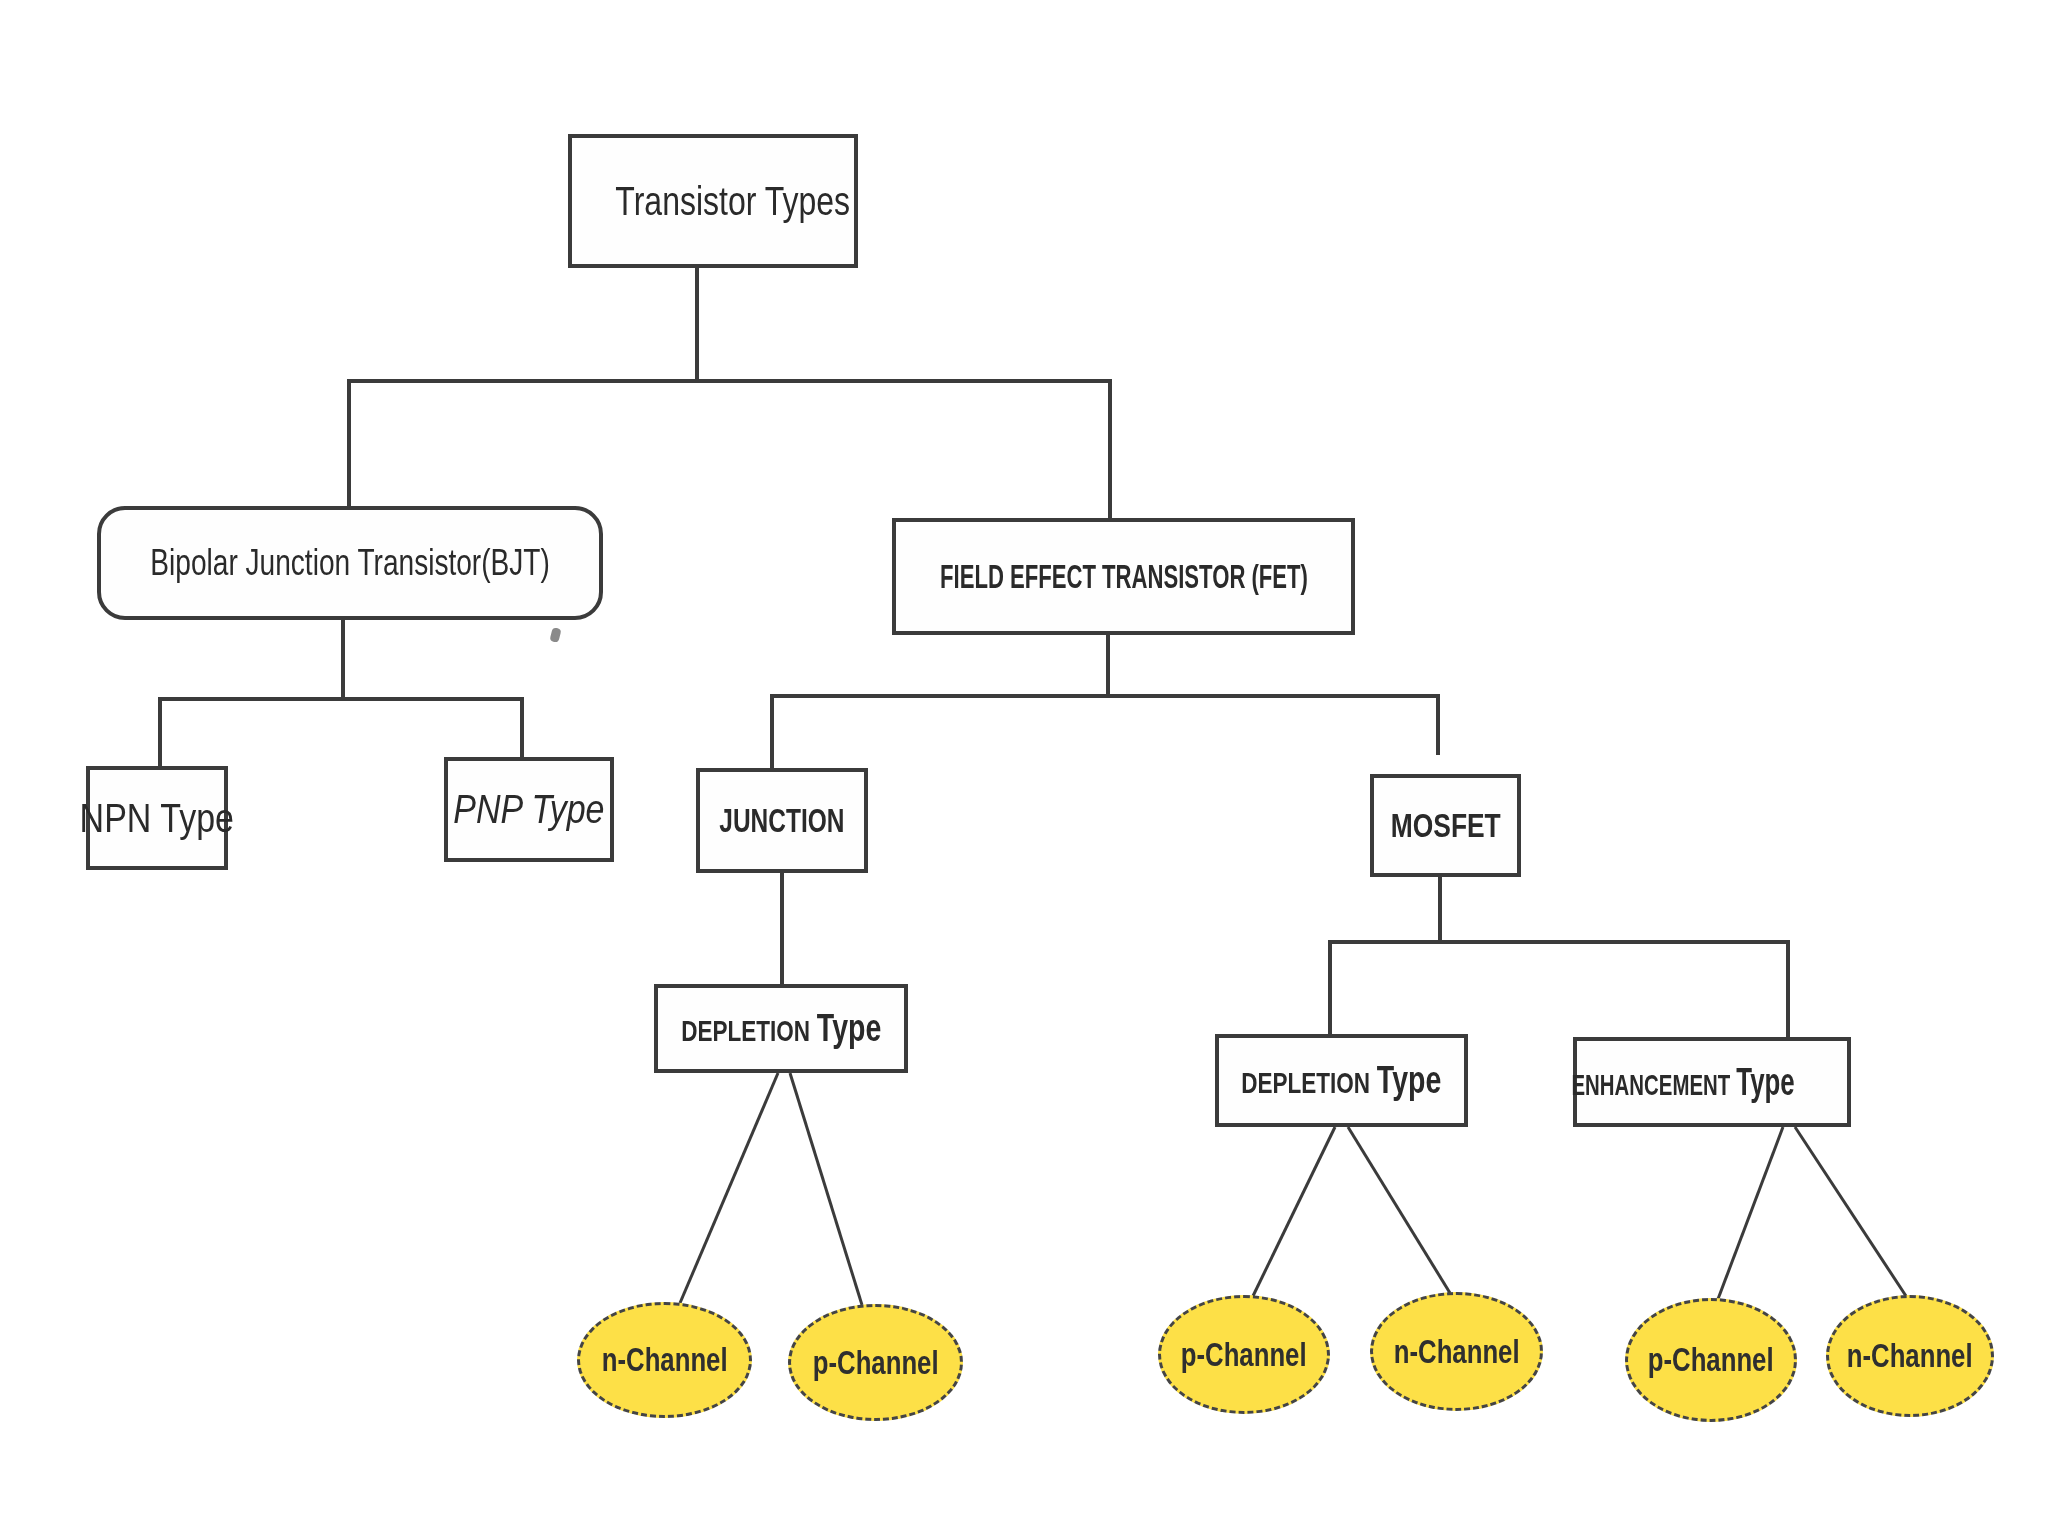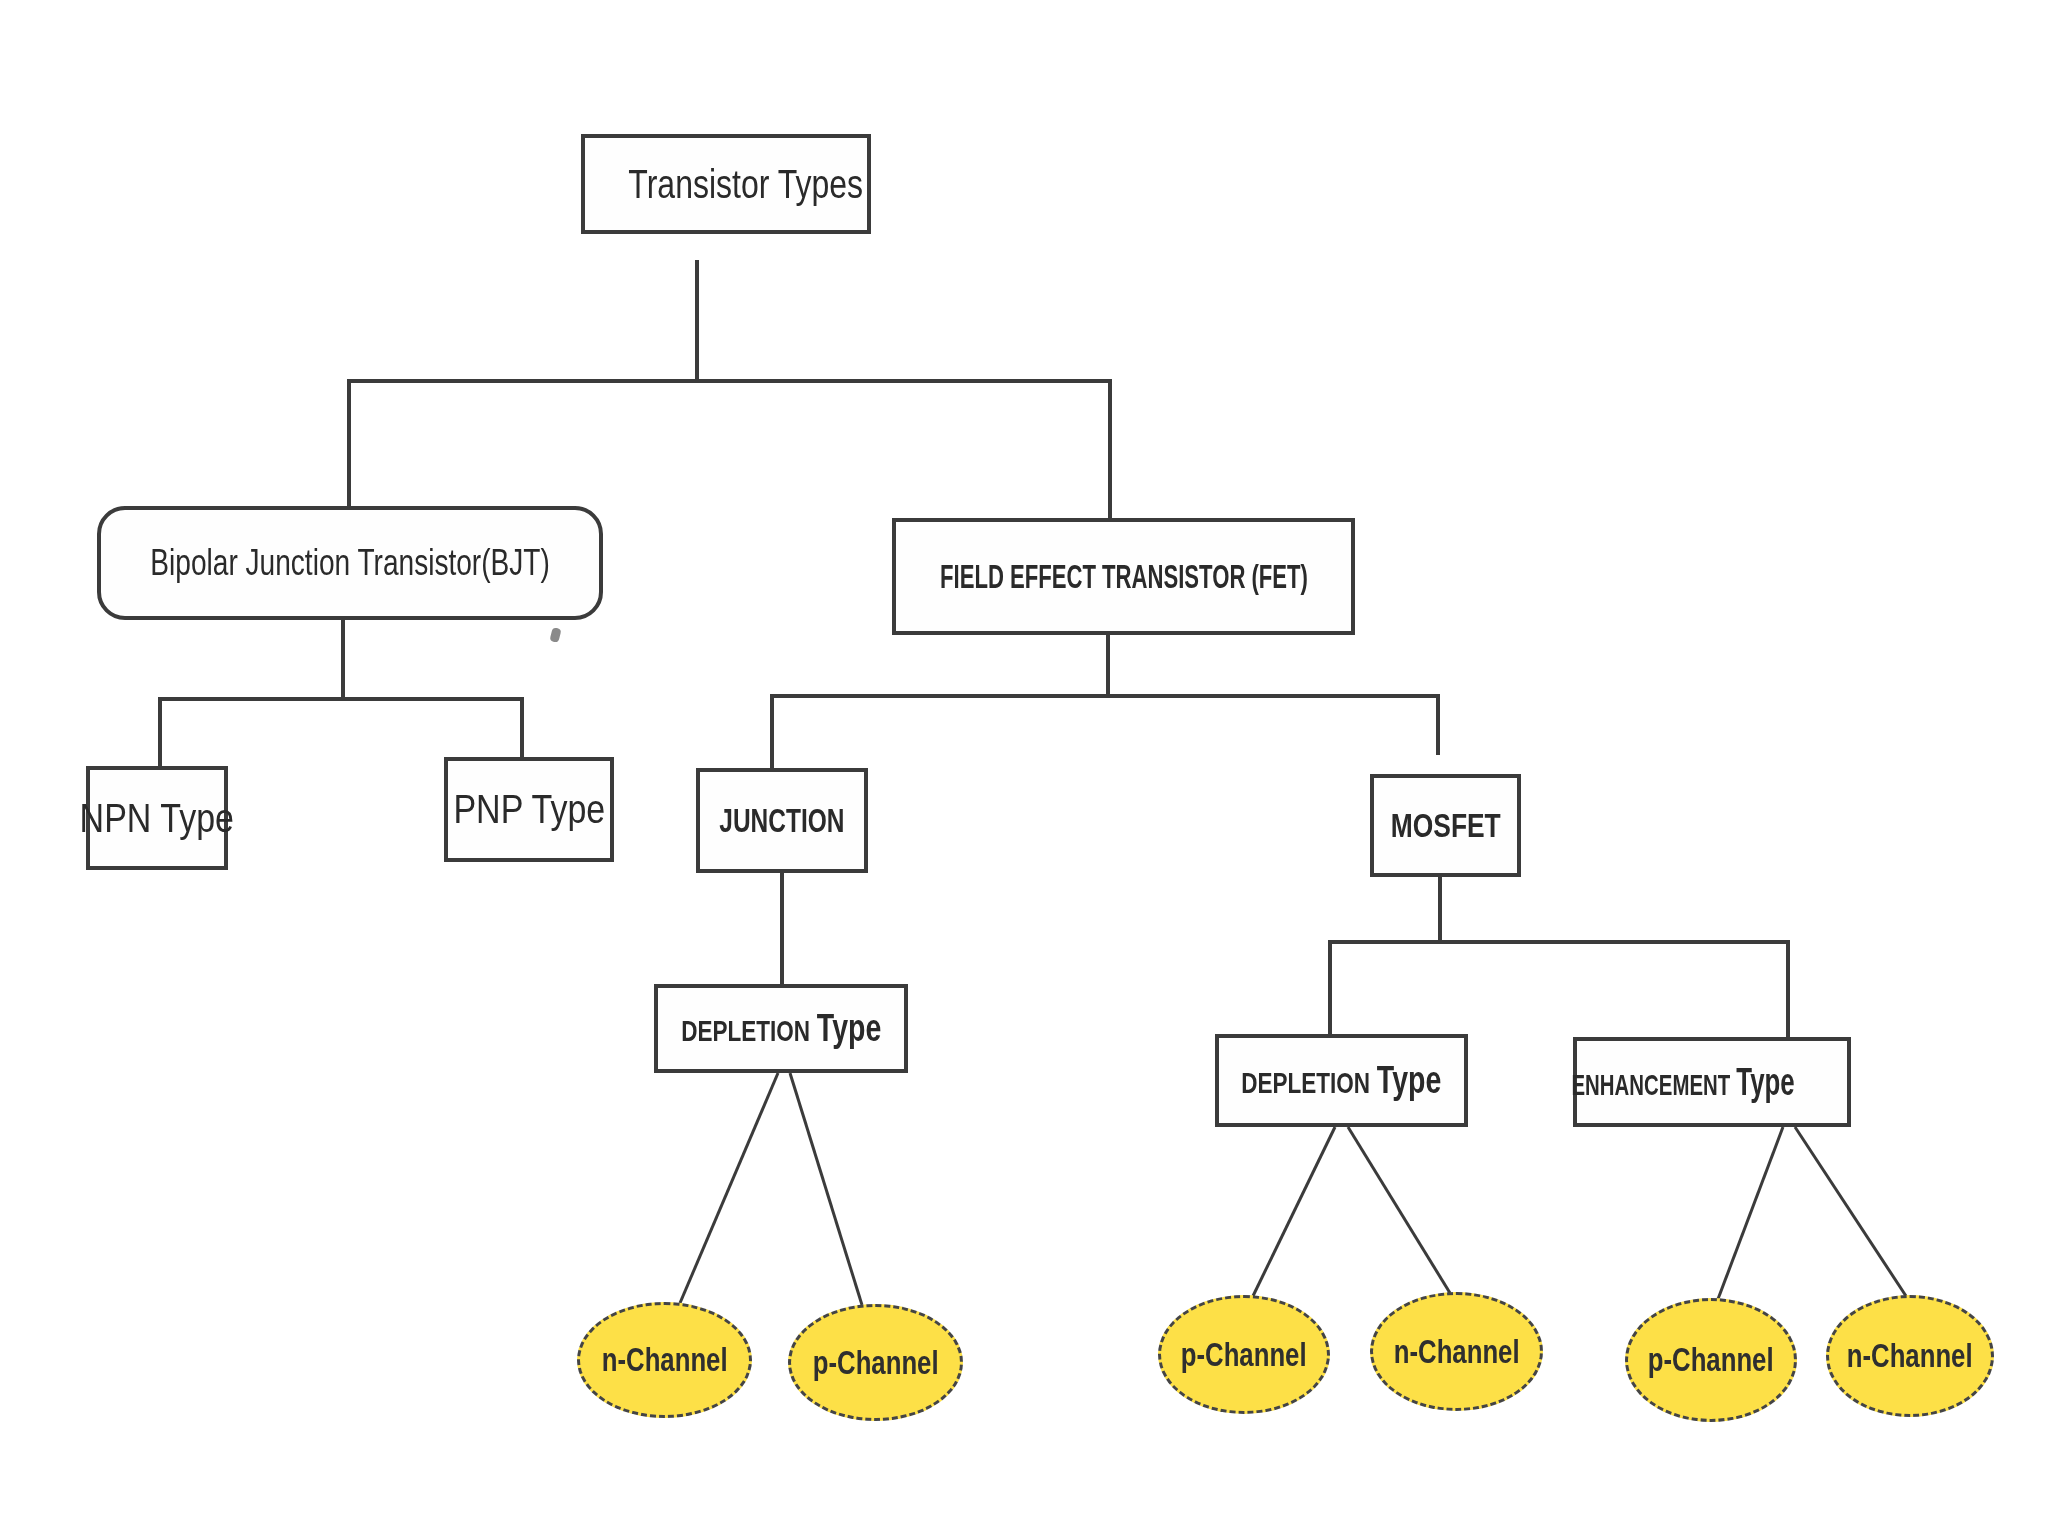--- a/index.html
+++ b/index.html
@@ -83,37 +83,37 @@
       <line x1="790" y1="1073" x2="862" y2="1305"></line>
       <line x1="1335" y1="1127" x2="1253" y2="1296"></line>
       <line x1="1348" y1="1127" x2="1450" y2="1293"></line>
       <line x1="1783" y1="1127" x2="1718" y2="1299"></line>
       <line x1="1795" y1="1127" x2="1906" y2="1296"></line>
     </g>
   </svg>
 
   <div class="speck"></div>
 
-  <div class="node" style="left:581px;top:134px;width:290px;height:100px;padding-left:40px;">
+  <div class="node" style="left:568px;top:134px;width:290px;height:134px;padding-left:40px;">
     <span class="scale lbl-root">Transistor Types</span>
   </div>
 
   <div class="node" style="left:97px;top:506px;width:506px;height:114px;border-radius:28px;">
     <span class="scale lbl-bjt">Bipolar Junction Transistor(BJT)</span>
   </div>
 
   <div class="node" style="left:892px;top:518px;width:463px;height:117px;">
     <span class="scale lbl-fet">FIELD EFFECT TRANSISTOR (FET)</span>
   </div>
 
   <div class="node" style="left:86px;top:766px;width:142px;height:104px;">
     <span class="scale lbl-npn">NPN Type</span>
   </div>
 
-  <div class="node" style="left:444px;top:757px;width:170px;height:105px;">
+  <div class="node" style="left:444px;top:757px;width:170px;height:105px;font-style:italic;">
     <span class="scale lbl-npn">PNP Type</span>
   </div>
 
   <div class="node" style="left:696px;top:768px;width:172px;height:105px;">
     <span class="scale lbl-junction">JUNCTION</span>
   </div>
 
   <div class="node" style="left:1370px;top:774px;width:151px;height:103px;">
     <span class="scale lbl-mosfet">MOSFET</span>
   </div>

